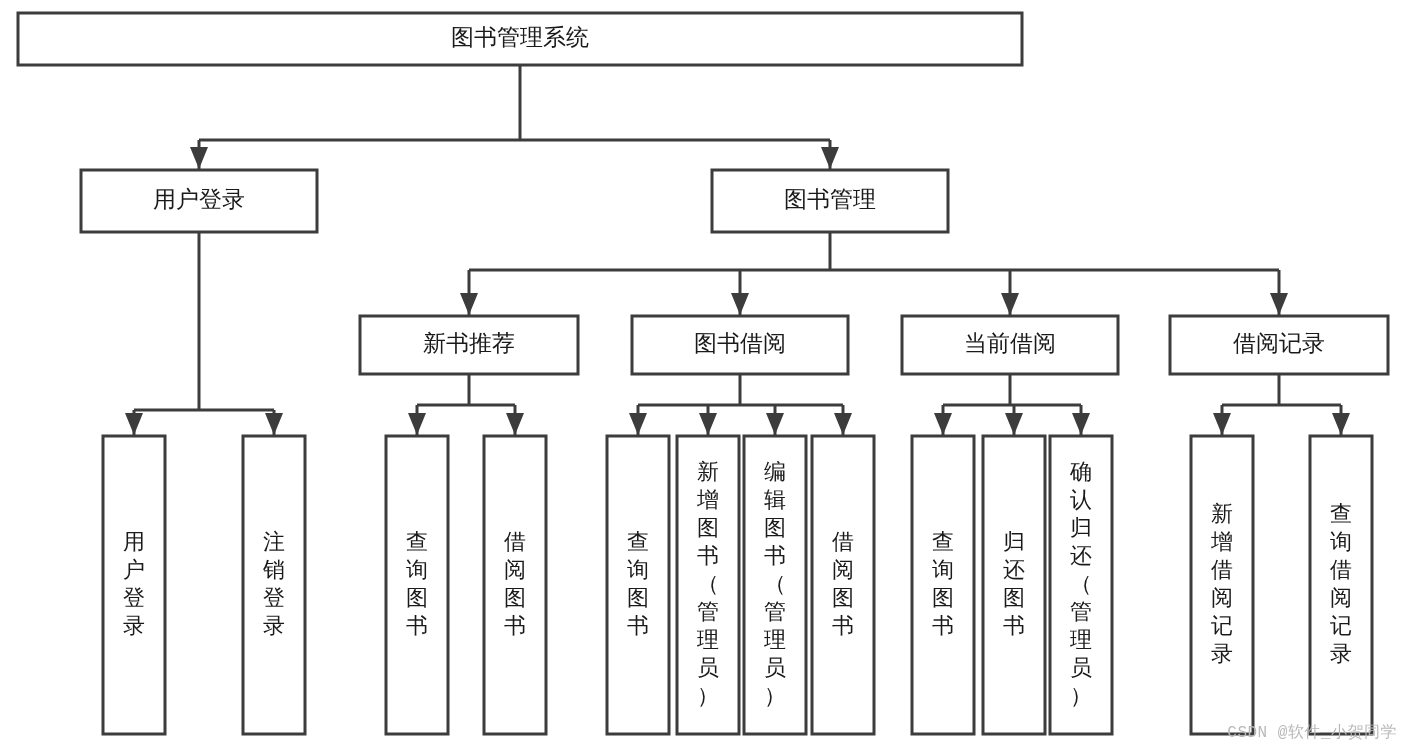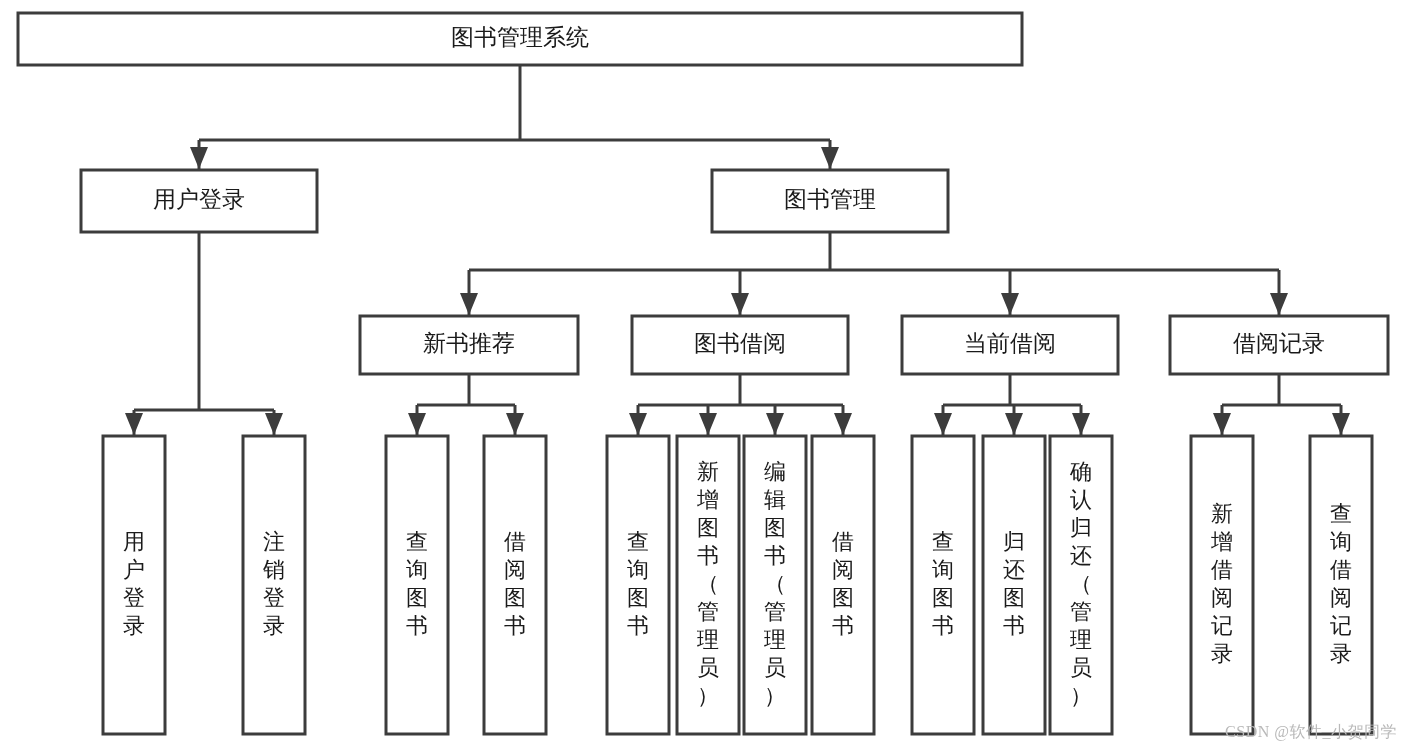--- a/index.html
+++ b/index.html
@@ -51,21 +51,21 @@
     text-anchor: middle;
     dominant-baseline: middle;
   }
   text.node-label.vertical {
     font-size: 22px;
   }
   .watermark {
     position: absolute;
     right: 8px;
     bottom: 4px;
-    font-family: Liberation Serif, serif;
+    font-family: Liberation Mono, monospace;
     font-size: 16px;
     color: #b9b9b9;
     white-space: nowrap;
     letter-spacing: 0.5px;
   }
 </style>
 </head>
 <body>
 
 <div id="diagram-root">

